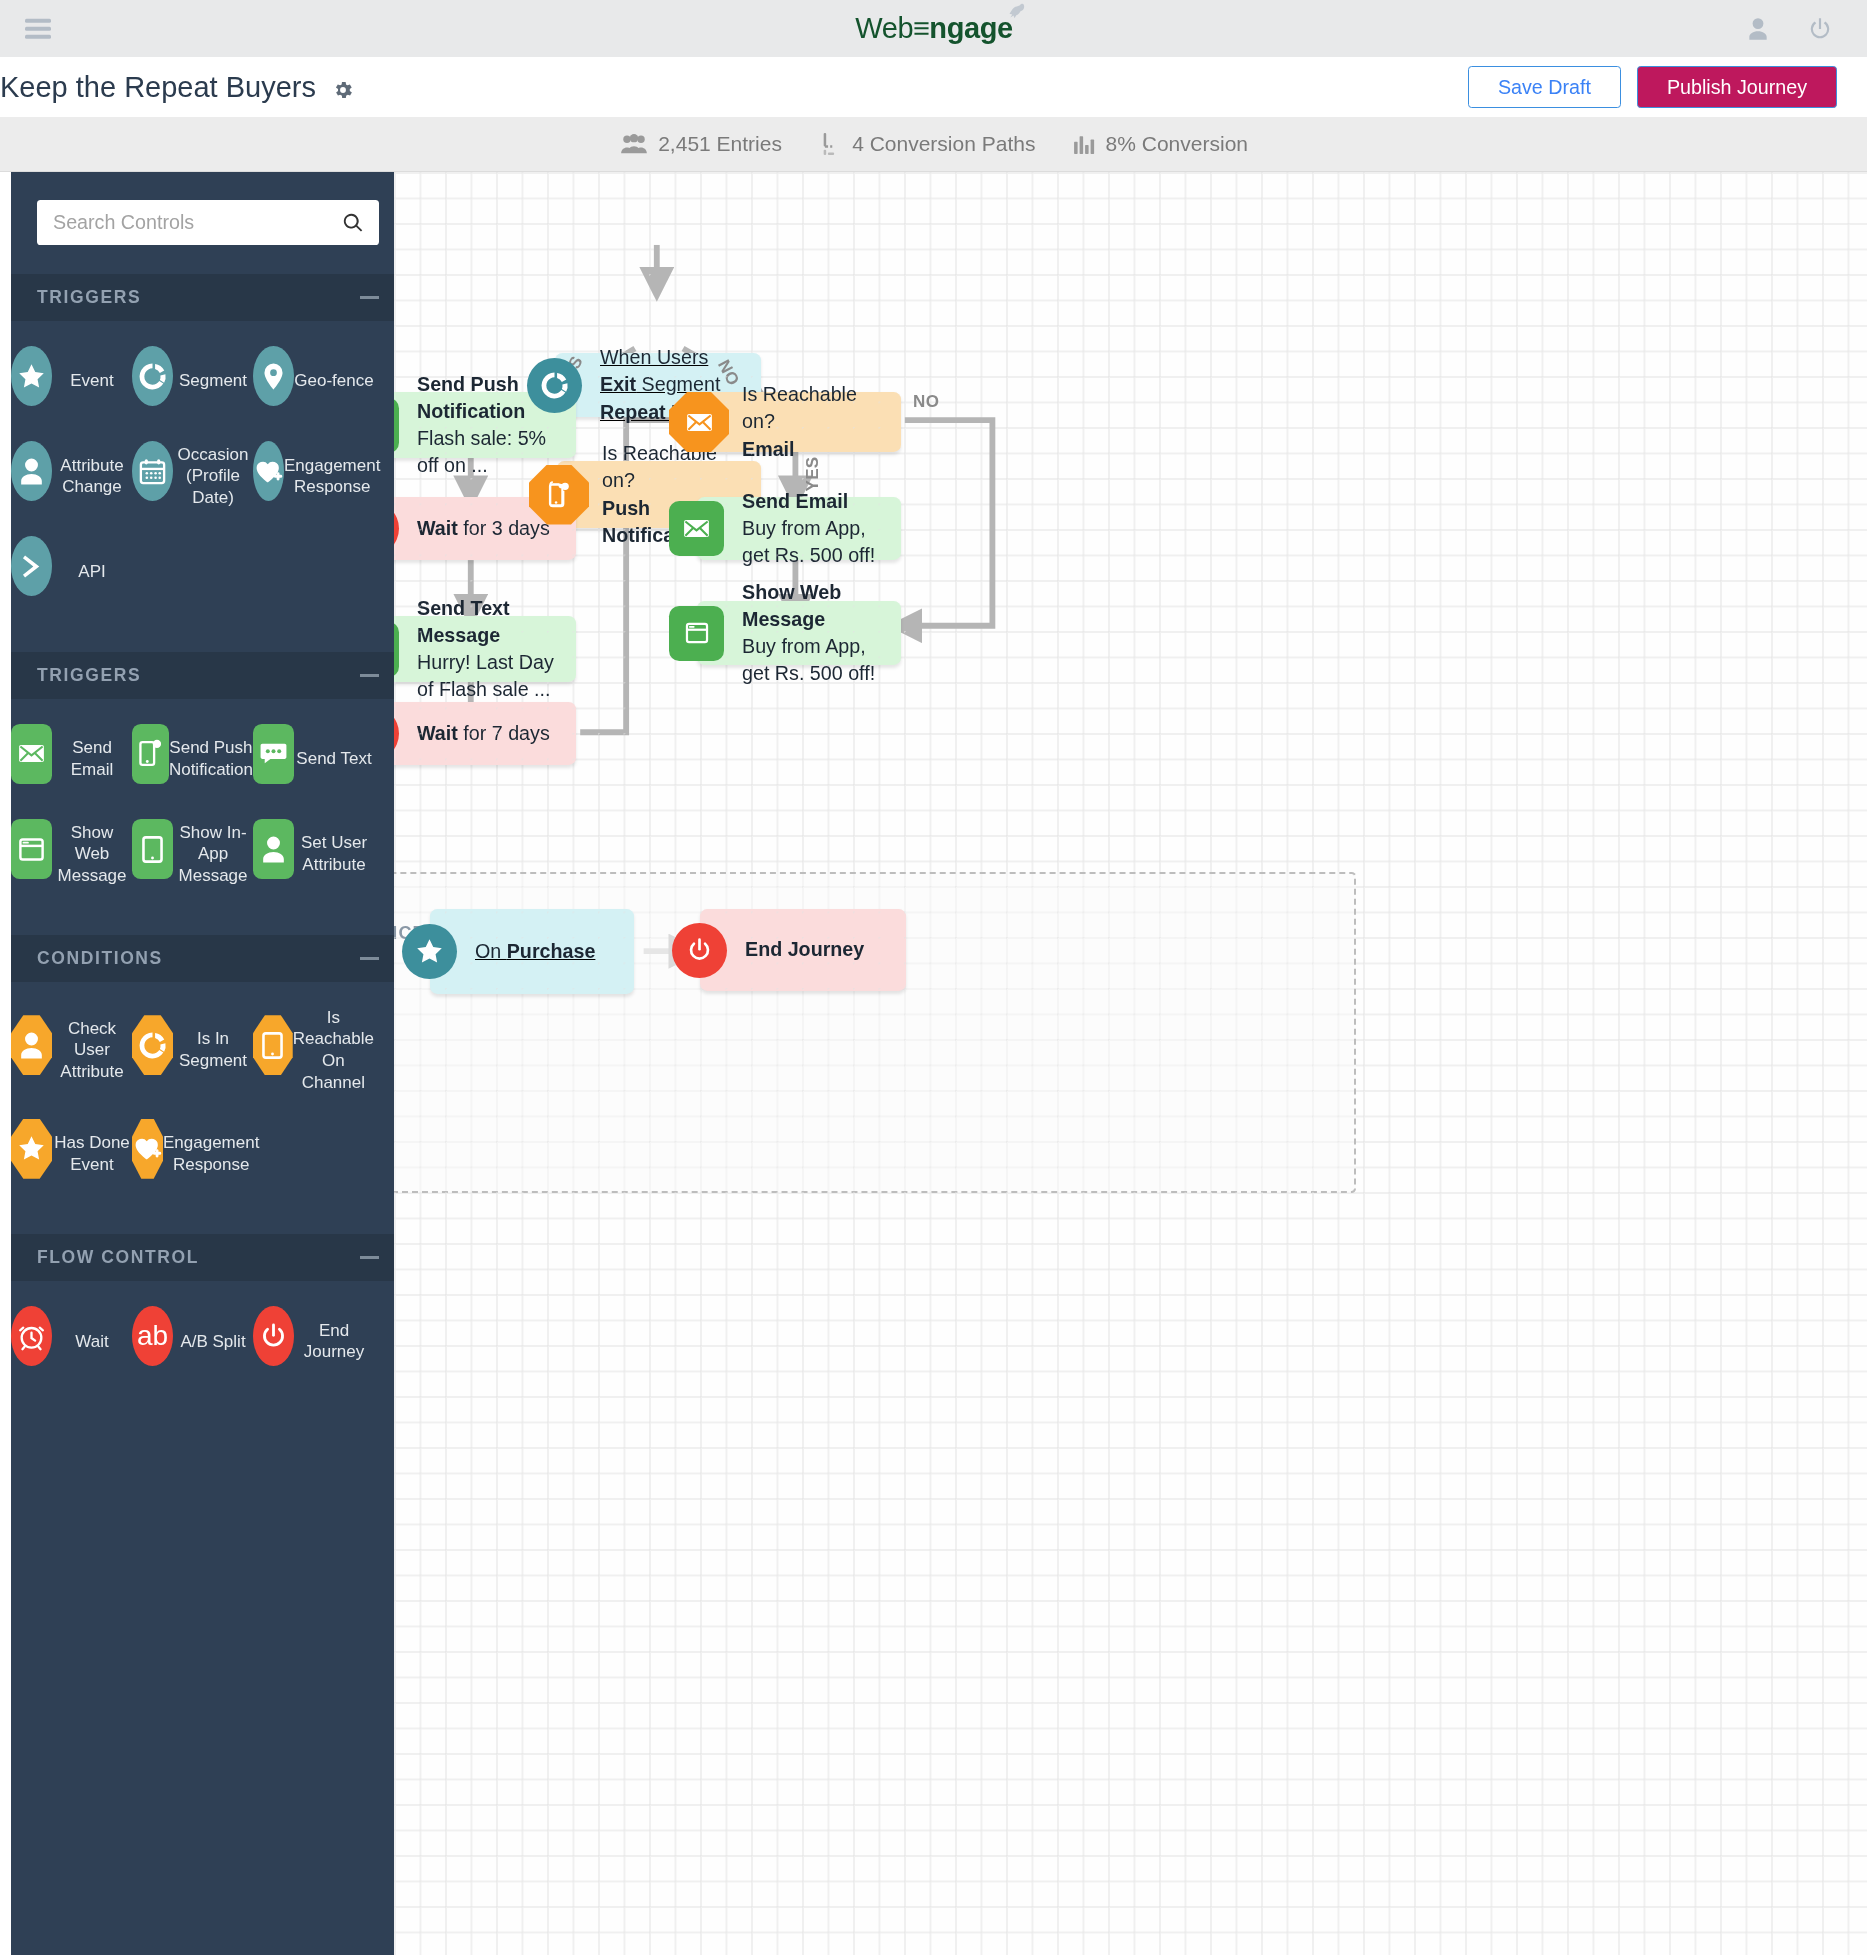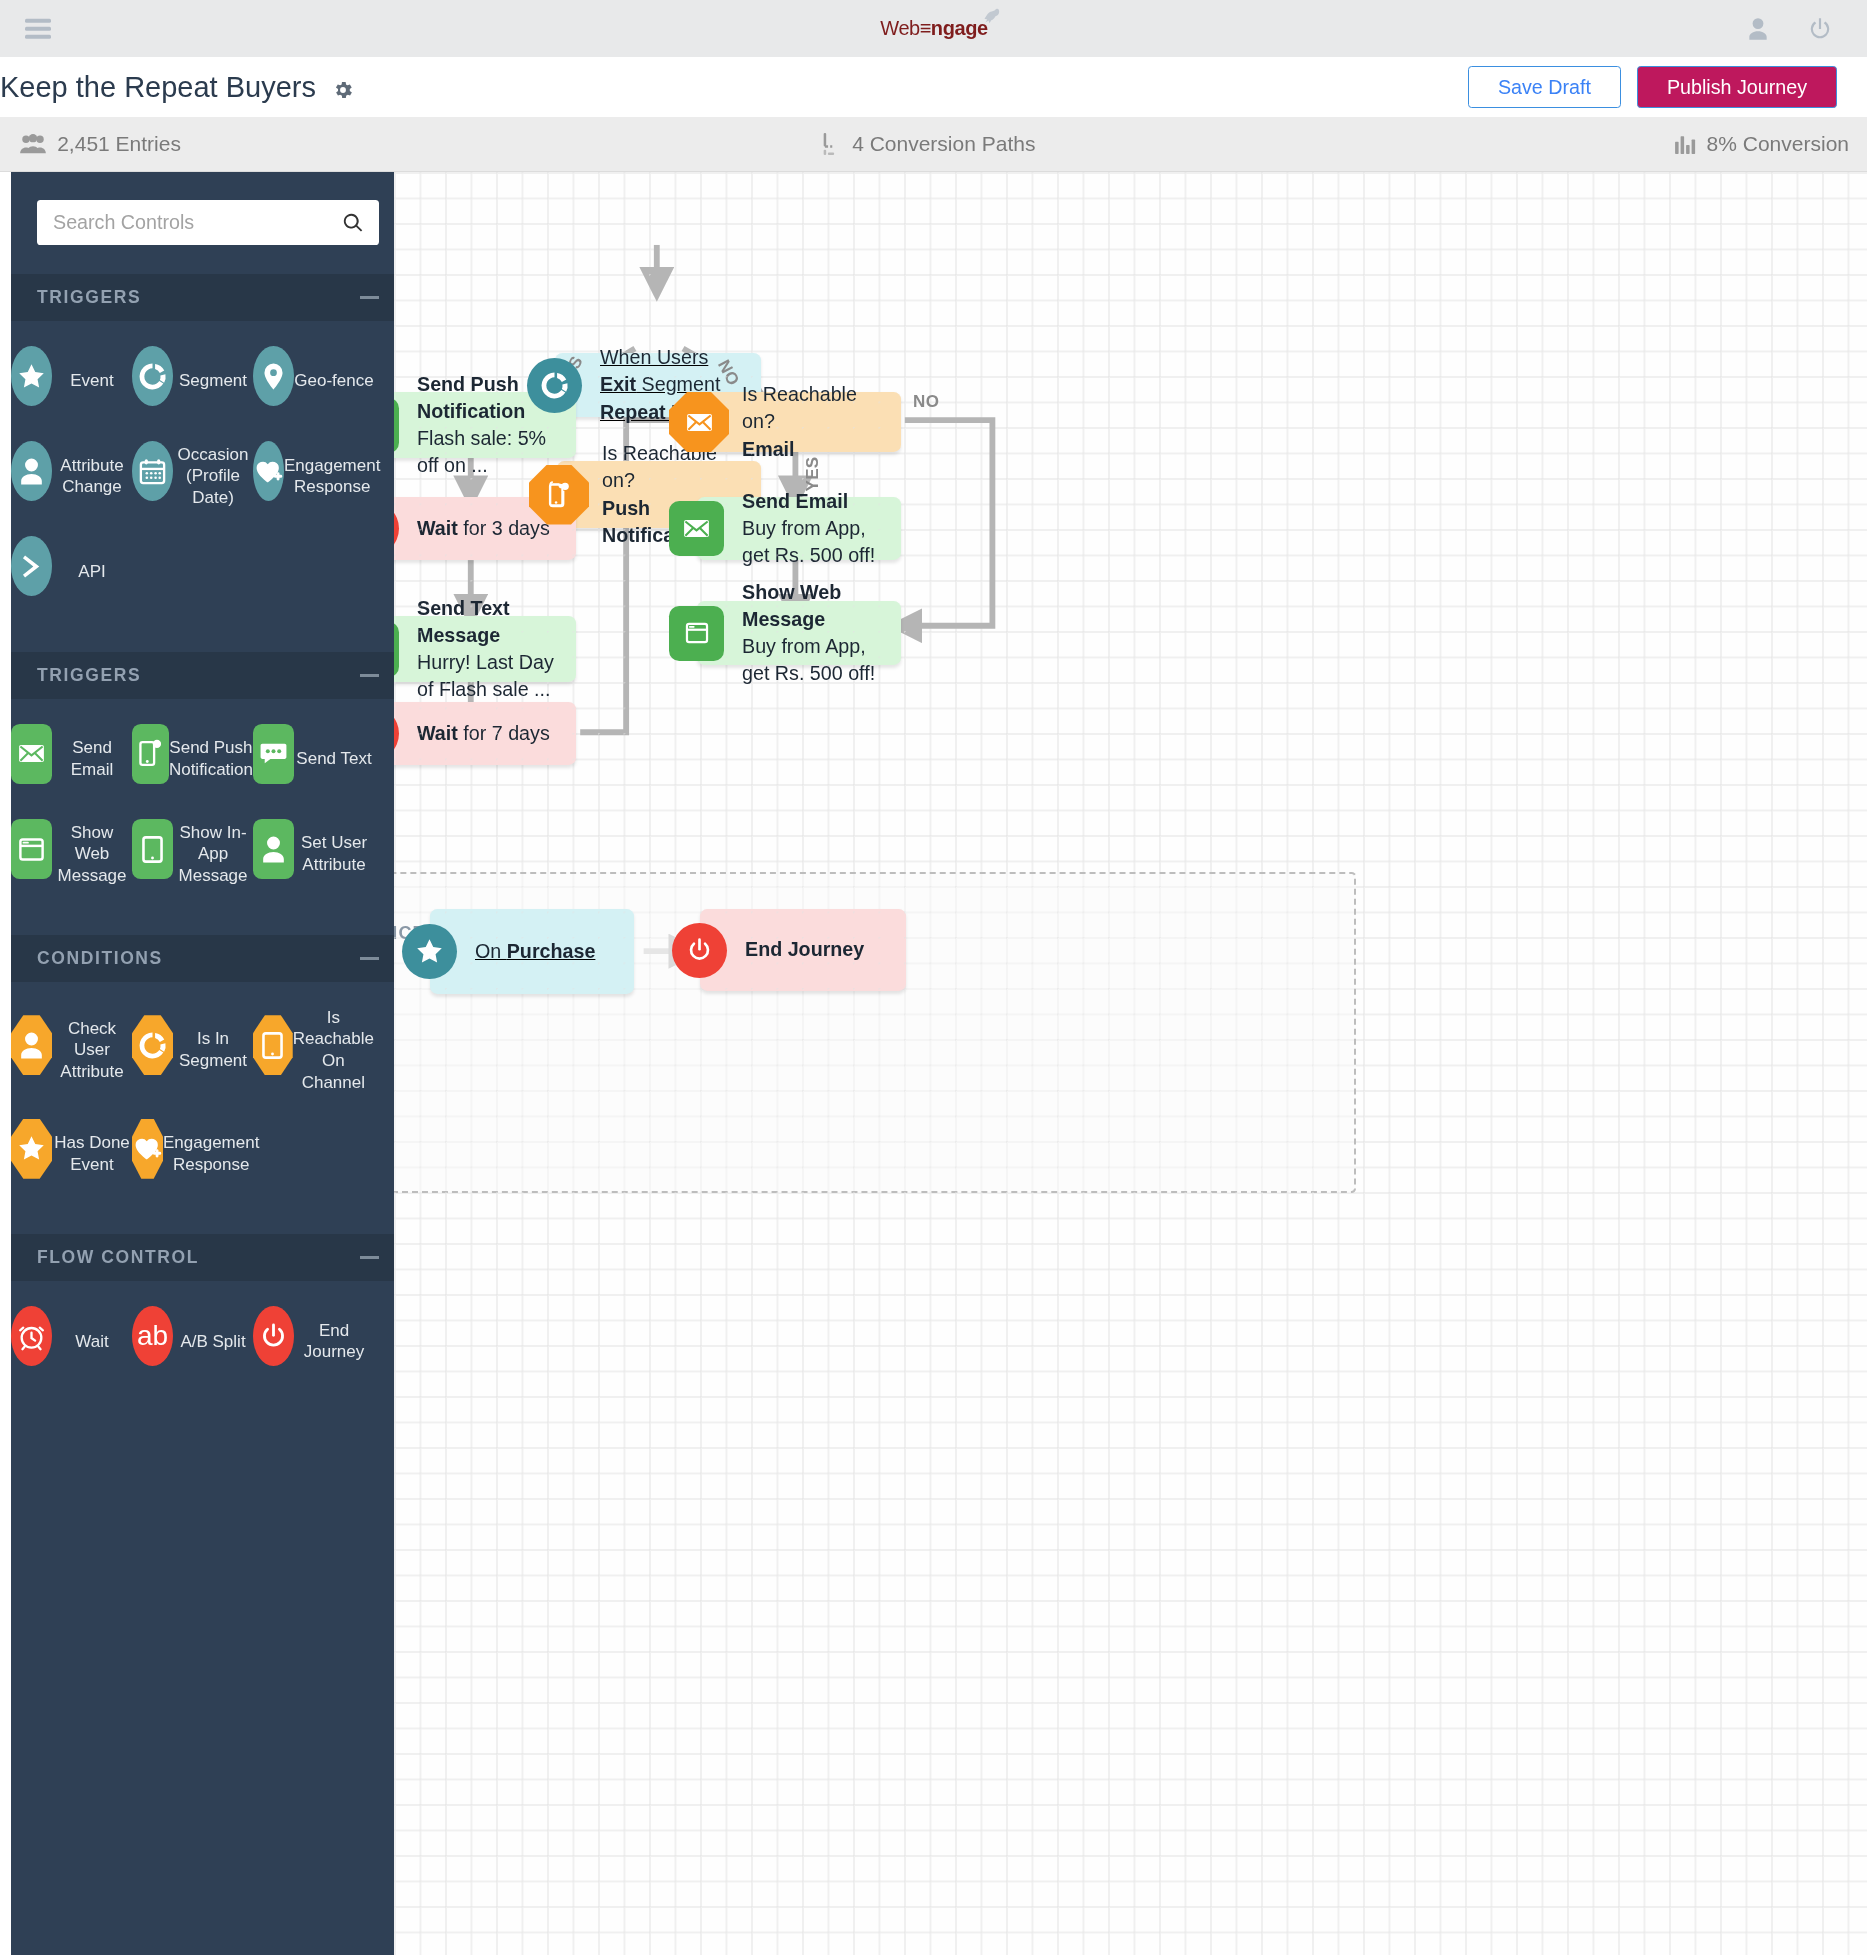--- a/index.html
+++ b/index.html
@@ -15,21 +15,21 @@
     background: #e8e9ea;
     display: flex; align-items: center; justify-content: center;
   }
   .hamburger {
     position: absolute; left: 25px; top: 50%; transform: translateY(-50%);
     width: 26px; height: 20.4px; display: flex; flex-direction: column; justify-content: space-between;
     cursor: pointer;
   }
   .hamburger span { display: block; height: 4.4px; width: 100%; background: #b3bcc6; border-radius: 1.5px; }
   .brand { display: flex; align-items: baseline; position: relative; }
-  .brand-text { font-size: 20px; color: #7f1d1d; letter-spacing: -0.4px; font-weight: 400; }
+  .brand-text { font-size: 29px; color: #14532d; letter-spacing: -0.4px; font-weight: 400; }
   .brand-text b { font-weight: 700; }
   .brand-bird {
     position: absolute; right: -13px; top: -11px; width: 22px; height: 22px;
   }
   .topbar-right { position: absolute; right: 35px; top: 50%; transform: translateY(-50%); display: flex; gap: 36px; align-items: center; }
   .tb-icon { width: 26px; height: 26px; fill: #b3bcc6; cursor: pointer; }
 
   
   .titlebar {
     position: absolute; left: 0; top: 57px; width: 1868px; height: 60px;
@@ -43,21 +43,21 @@
     padding: 0 29px; height: 42px; line-height: 41px; text-align: center;
     font-family: "Liberation Sans", sans-serif;
   }
   .btn-outline { background: #fff; border: 1.5px solid #3b8fe0; color: #3b82f6; }
   .btn-primary { background: #be185d; border: 1.5px solid #3d8fdd; color: #ffffff; }
 
   
   .statsbar {
     position: absolute; left: 0; top: 117px; width: 1868px; height: 55px;
     background: #ececec;
-    display: flex; align-items: center; justify-content: space-between; gap: 0;
+    display: flex; align-items: center; justify-content: center; gap: 0;
     border-bottom: 0.7px solid #dcdcdc;
   }
   .stat { display: flex; align-items: center; gap: 10.2px; padding: 0 19px; }
   .stat-label { font-size: 21px; color: #7a7a7a; }
   .stat-icon { fill: #9a9a9a; }
 
   
   .sidebar {
     position: absolute; left: 11px; top: 172px; width: 394px; height: 1846px;
     background: #2f4055; overflow: hidden;

